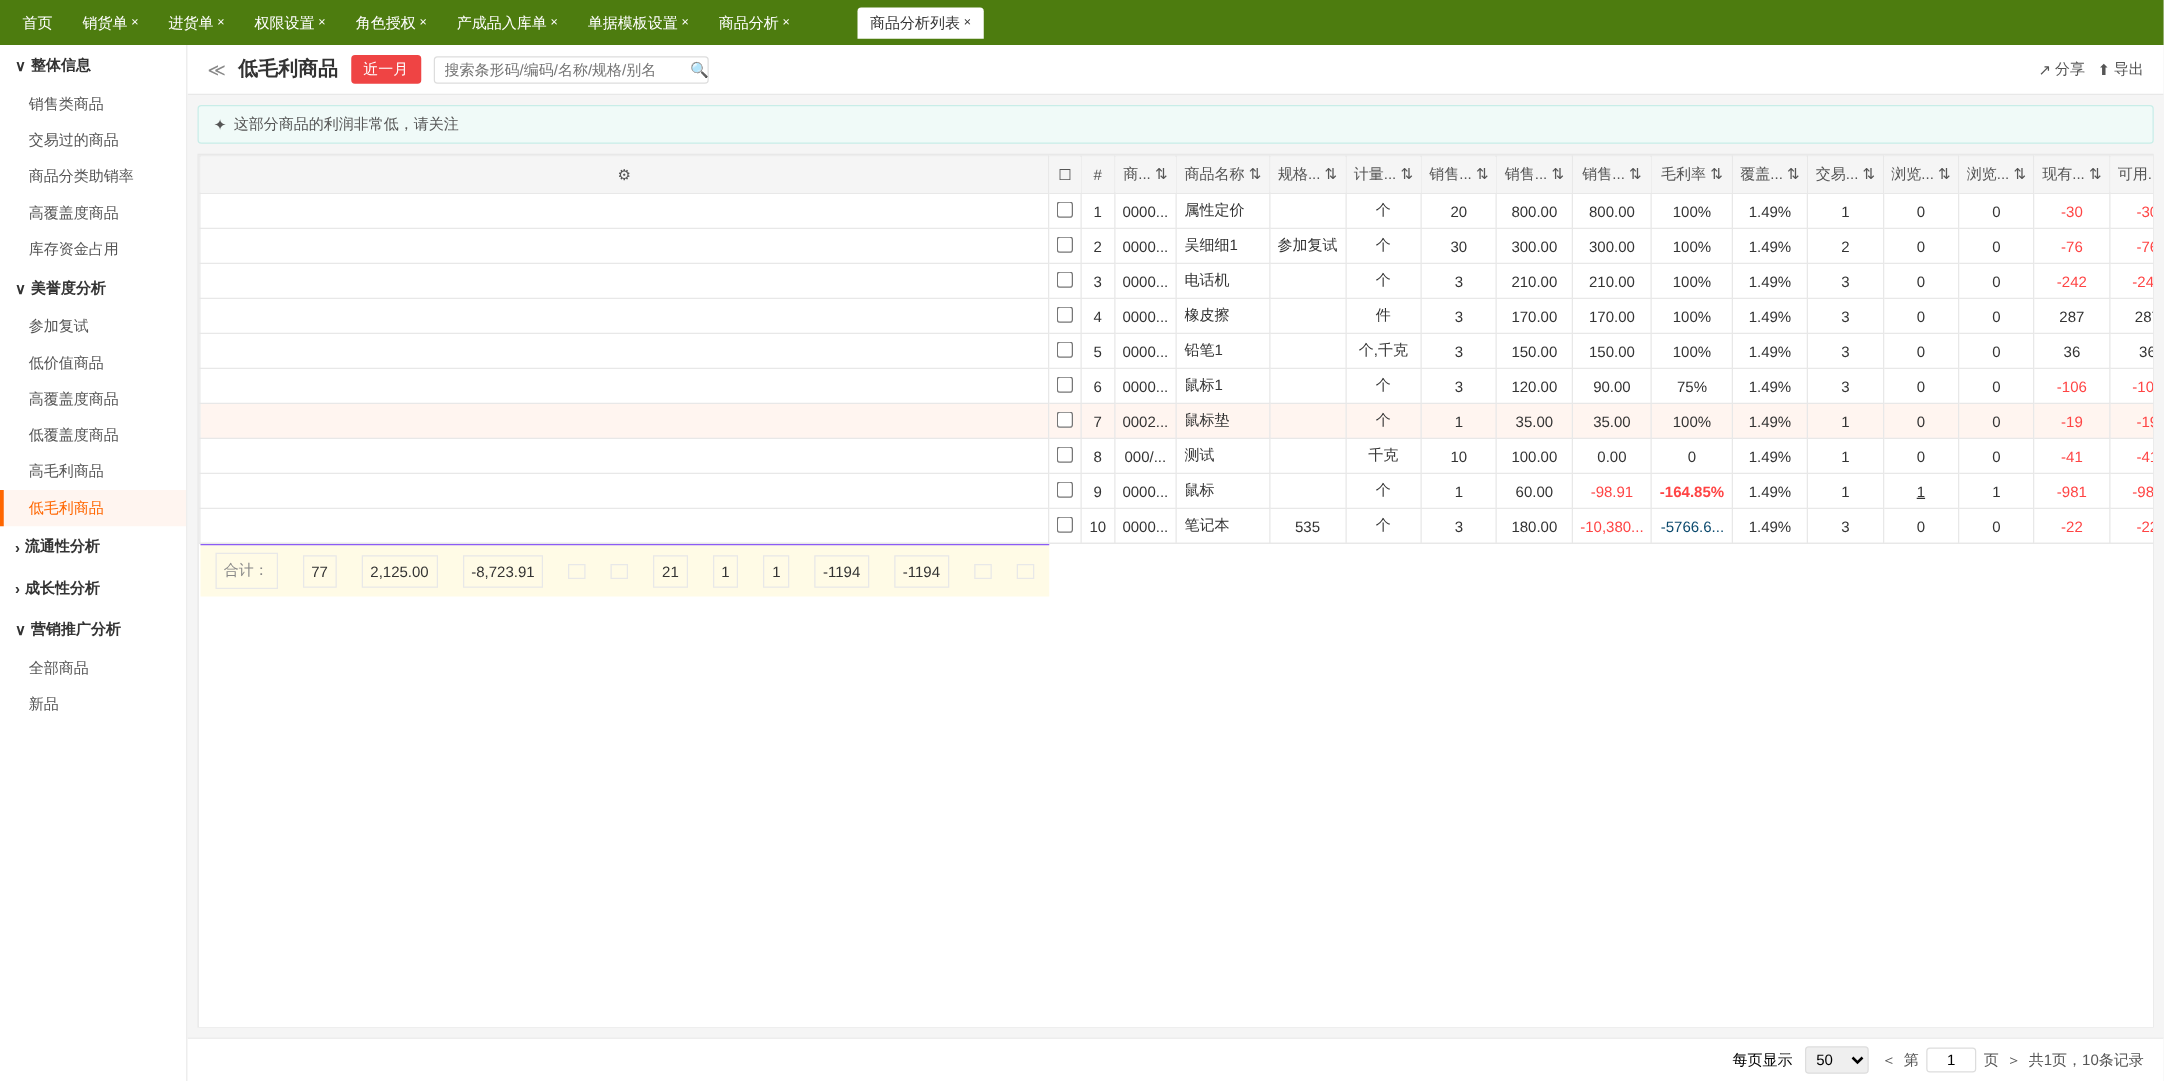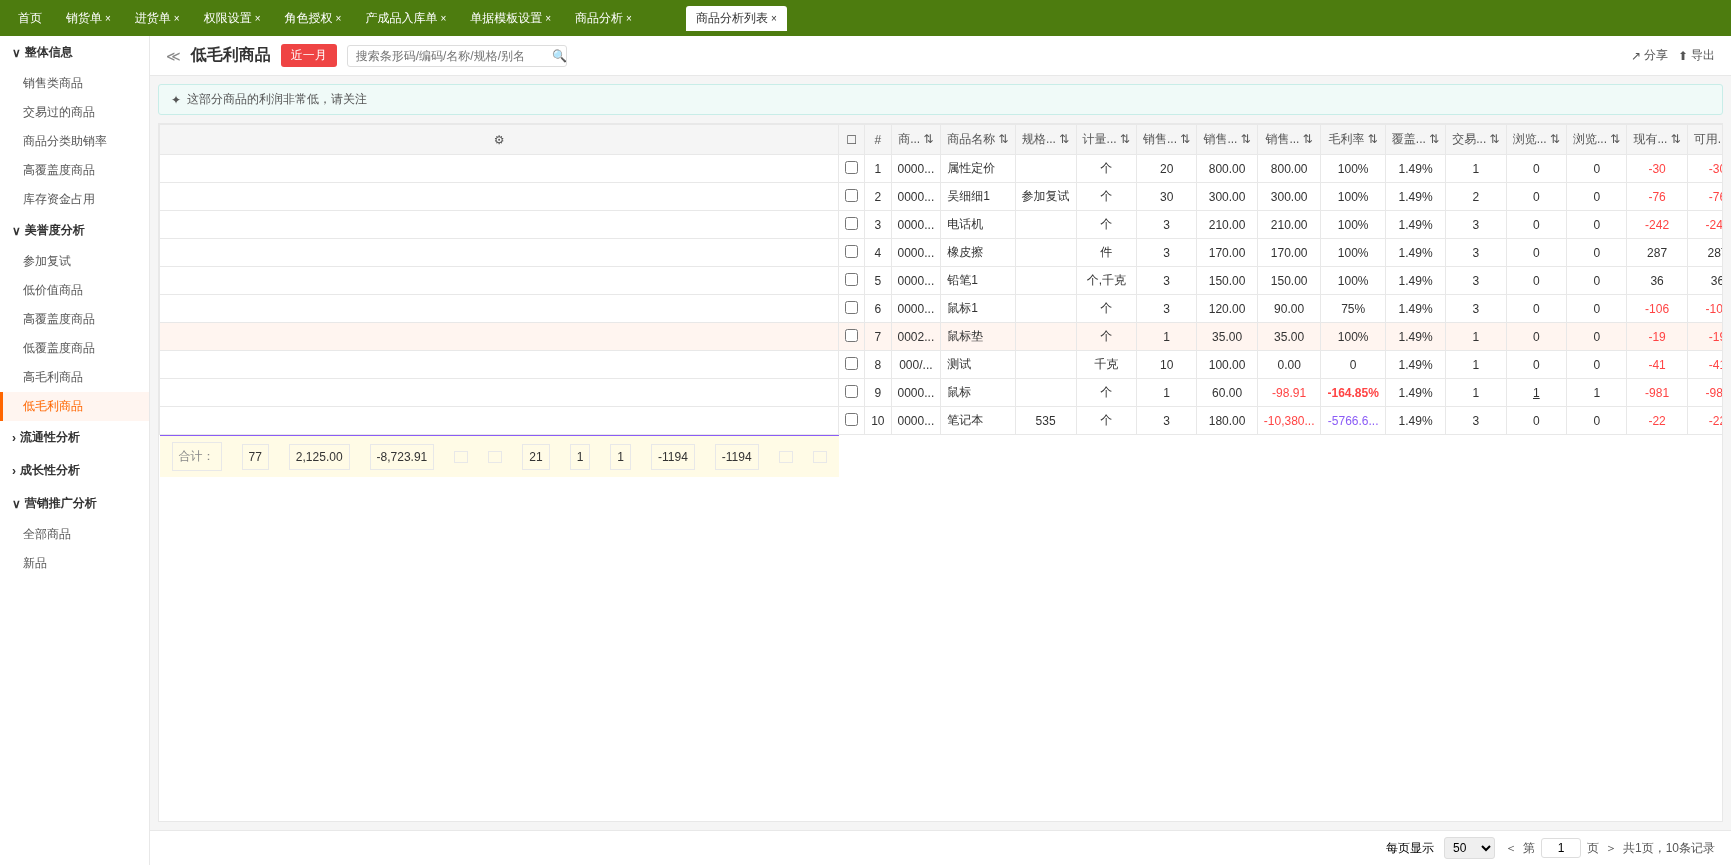--- a/index.html
+++ b/index.html
@@ -463,21 +463,21 @@
       <td></td>
       <td><input type="checkbox" style=""></td>
       <td>10</td>
       <td>0000...</td>
       <td style="text-align:left;">笔记本</td>
       <td>535</td>
       <td>个</td>
       <td>3</td>
       <td>180.00</td>
       <td style="color:#ff4444;">-10,380...</td>
-      <td style="color:#8b5cf6;">-5766.6...</td>
+      <td style="color:#0c4a6e;text-align:right;">-5766.6...</td>
       <td>1.49%</td>
       <td>3</td>
       <td>0</td>
       <td>0</td>
       <td style="color:#ff4444;">-22</td>
       <td style="color:#ff4444;">-22</td>
 
     </tr>
           </tbody>
         <tfoot>

